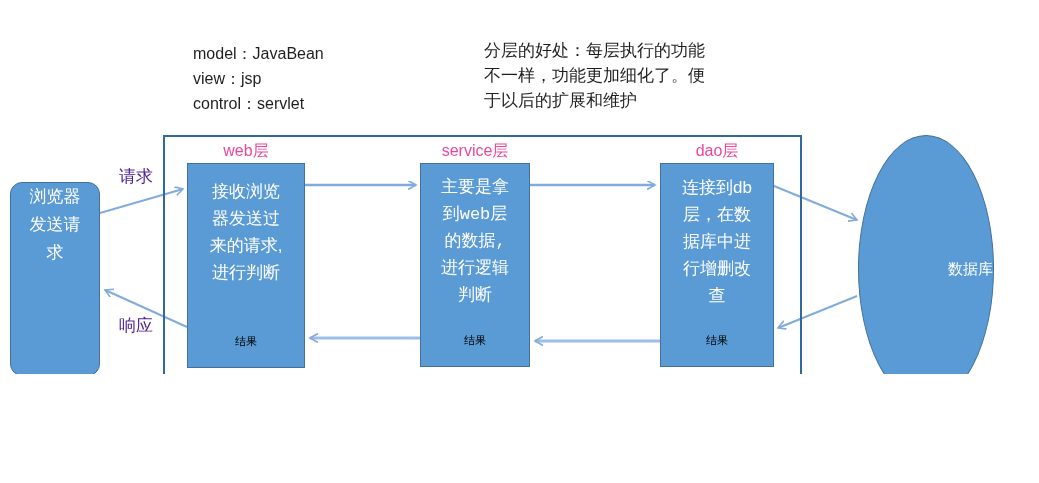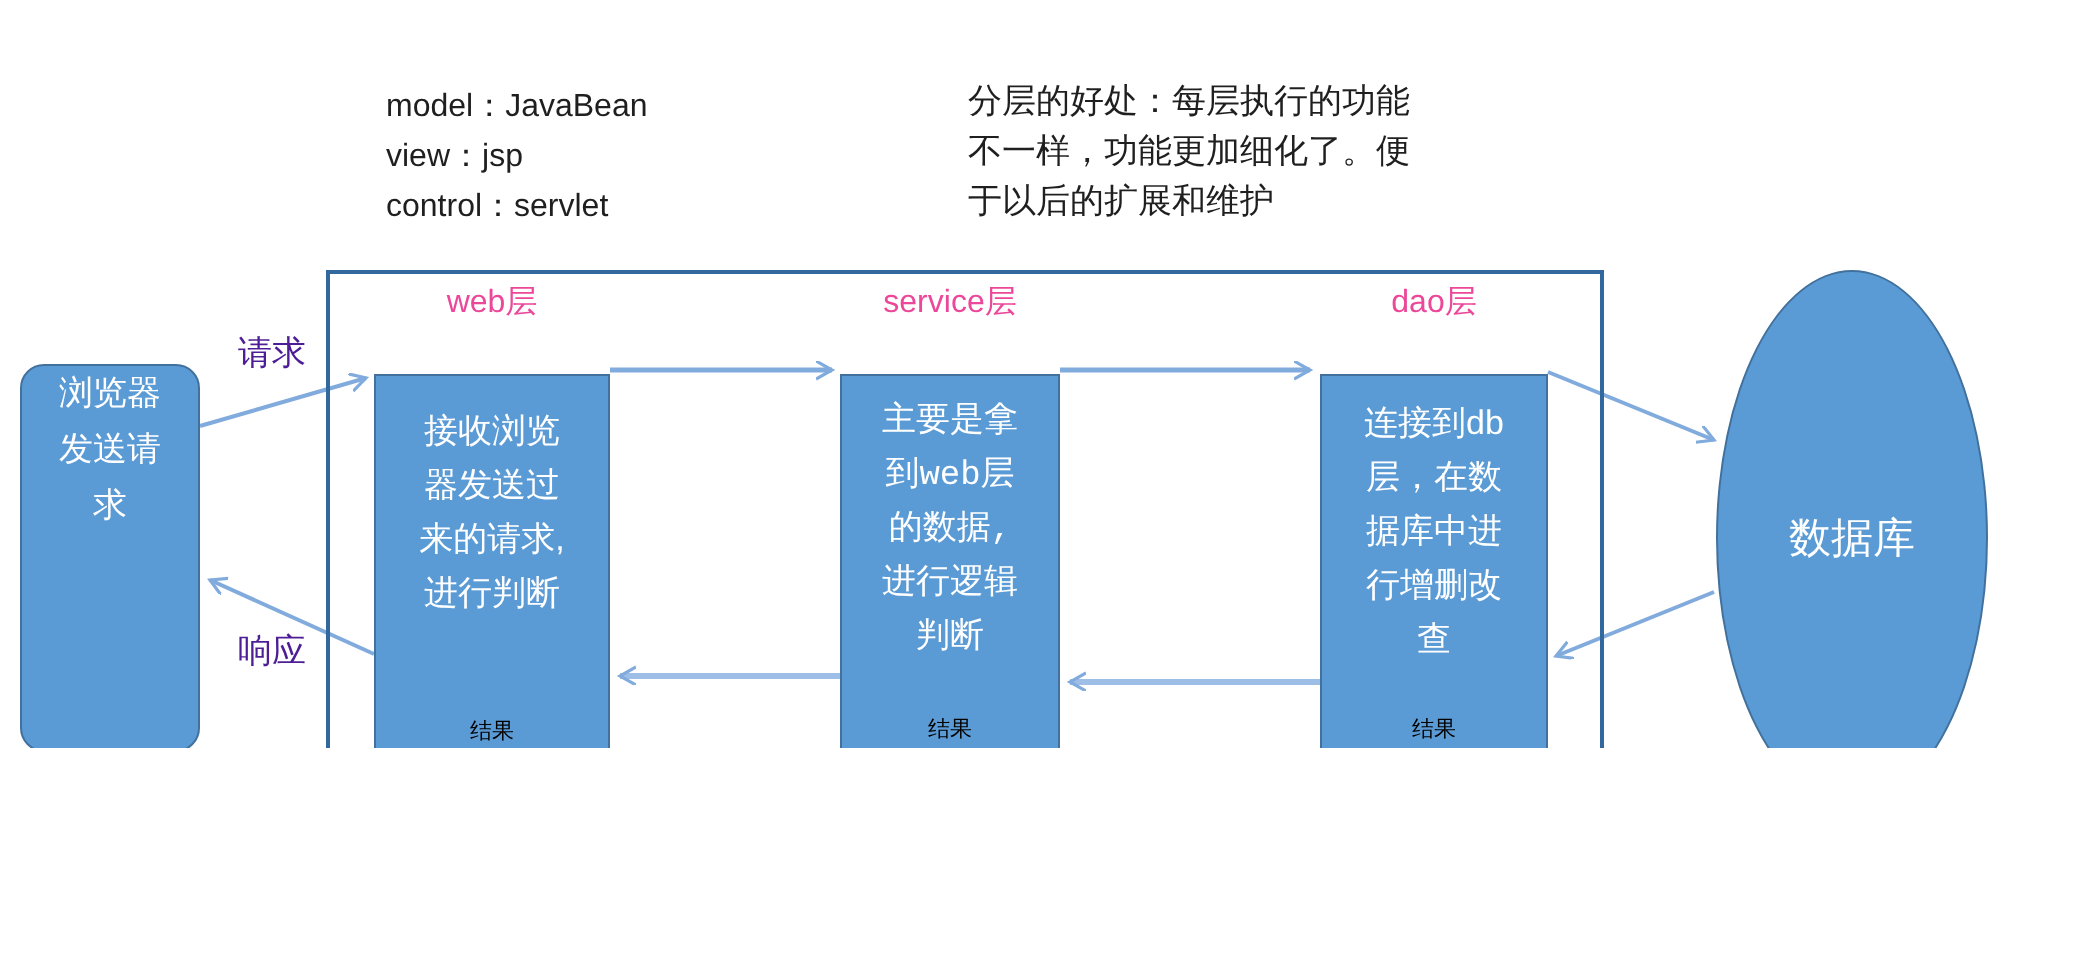--- a/index.html
+++ b/index.html
@@ -60,21 +60,20 @@
     width: 639px; height: 317px;
     border: 2px solid #31699E;
     background: transparent;
   }
   .layer-box {
     display: flex;
     flex-direction: column;
     align-items: center;
     justify-content: space-between;
     padding: 10px 0 18px 0;
-    margin-top: 24px;
   }
   .layer-box .body {
     font-size: 17px;
     line-height: 27px;
     white-space: pre-line;
   }
   .layer-box .result {
     font-size: 11px;
     color: #000000;
   }
@@ -95,23 +94,23 @@
   .label-dao-bottom     { left: 660px; top: 374px; width: 114px; }
   .db-ellipse {
     position: absolute;
     left: 858px; top: 135px;
     width: 136px; height: 268px;
     background: #5B9BD5;
     border: 1px solid #41719C;
     border-radius: 50%;
     display: flex;
     align-items: center;
-    justify-content: center;
+    justify-content: flex-end;
     color: #ffffff;
-    font-size: 21px;
+    font-size: 15px;
   }
   .arrow-label {
     position: absolute;
     font-size: 17px;
     color: #4c1d95;
   }
   .arrow-label.request  { left: 119px; top: 165px; }
   .arrow-label.response { left: 119px; top: 314px; }
 </style>
 </head>

